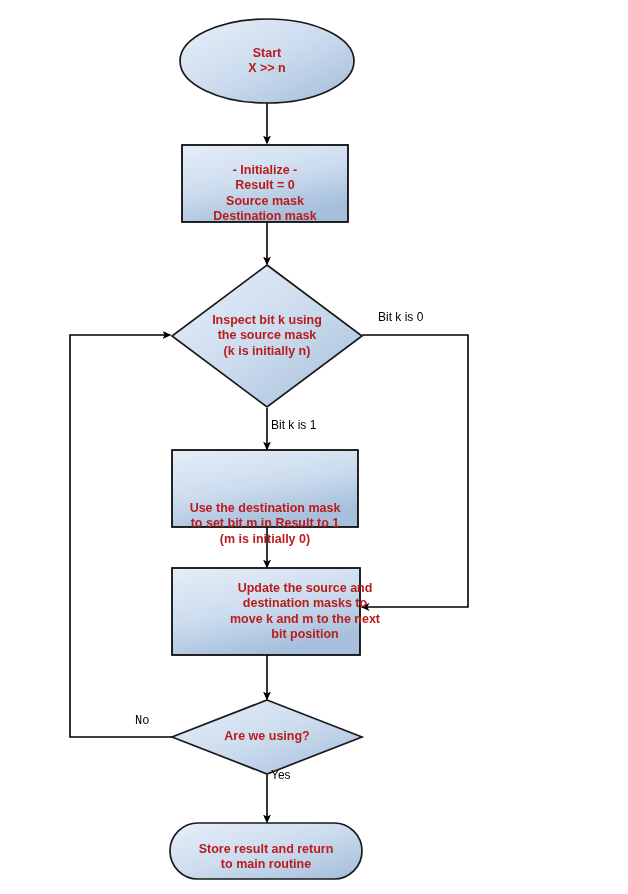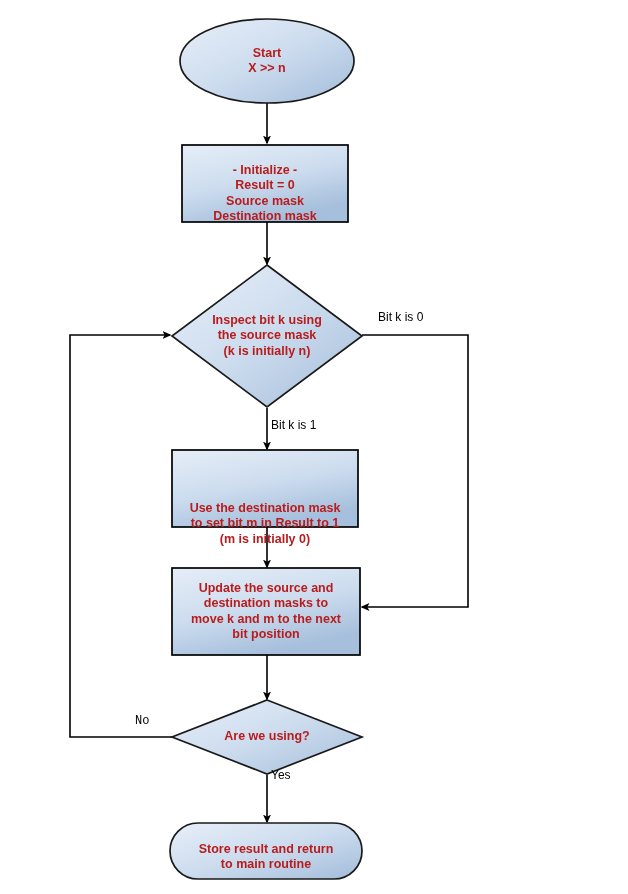--- a/index.html
+++ b/index.html
@@ -109,21 +109,21 @@
 Destination mask</div>
 
   <div class="node-text" style="left:177px; top:288px; width:180px; height:96px;">Inspect bit k using
 the source mask
 (k is initially n)</div>
 
   <div class="node-text" style="left:172px; top:450px; width:186px; height:64px;margin-top:42px;">Use the destination mask
 to set bit m in Result to 1
 (m is initially 0)</div>
 
-  <div class="node-text" style="left:172px; top:568px; width:188px; height:87px;">Update the source and
+  <div class="node-text" style="left:172px; top:568px; width:188px; height:87px;padding-left:39px;">Update the source and
 destination masks to
 move k and m to the next
 bit position</div>
 
   <div class="node-text" style="left:182px; top:718px; width:170px; height:38px;">Are we using?</div>
 
   <div class="node-text" style="left:170px; top:823px; width:192px; height:68px;">Store result and return
 to main routine</div>
 
   <div class="edge-label" style="left:378px; top:311px;">Bit k is 0</div>

